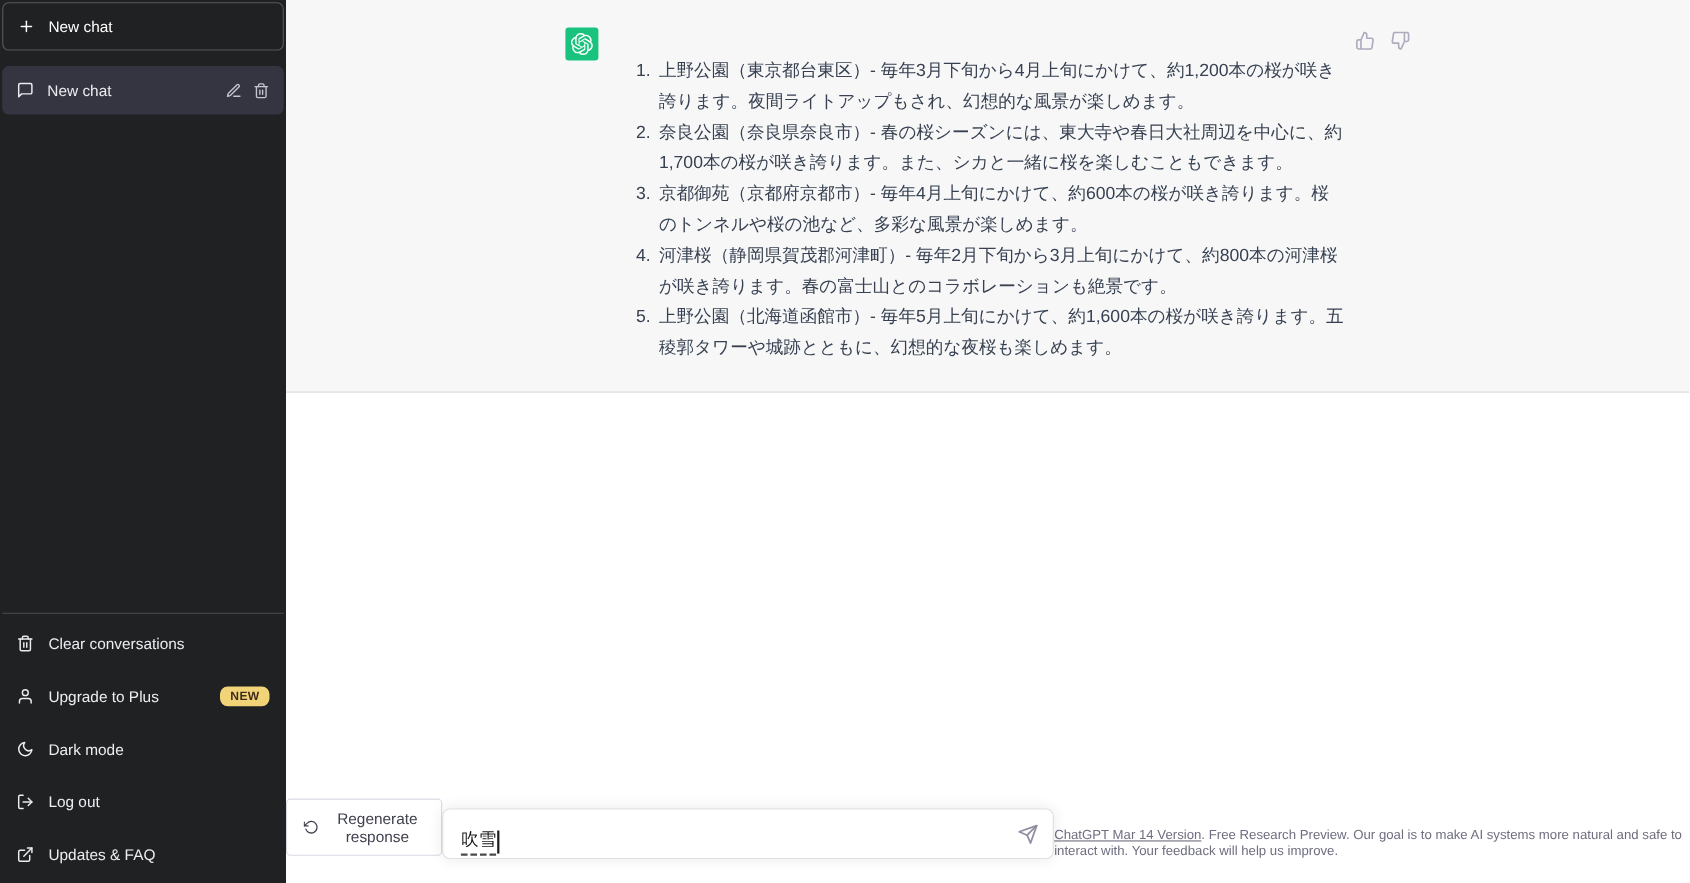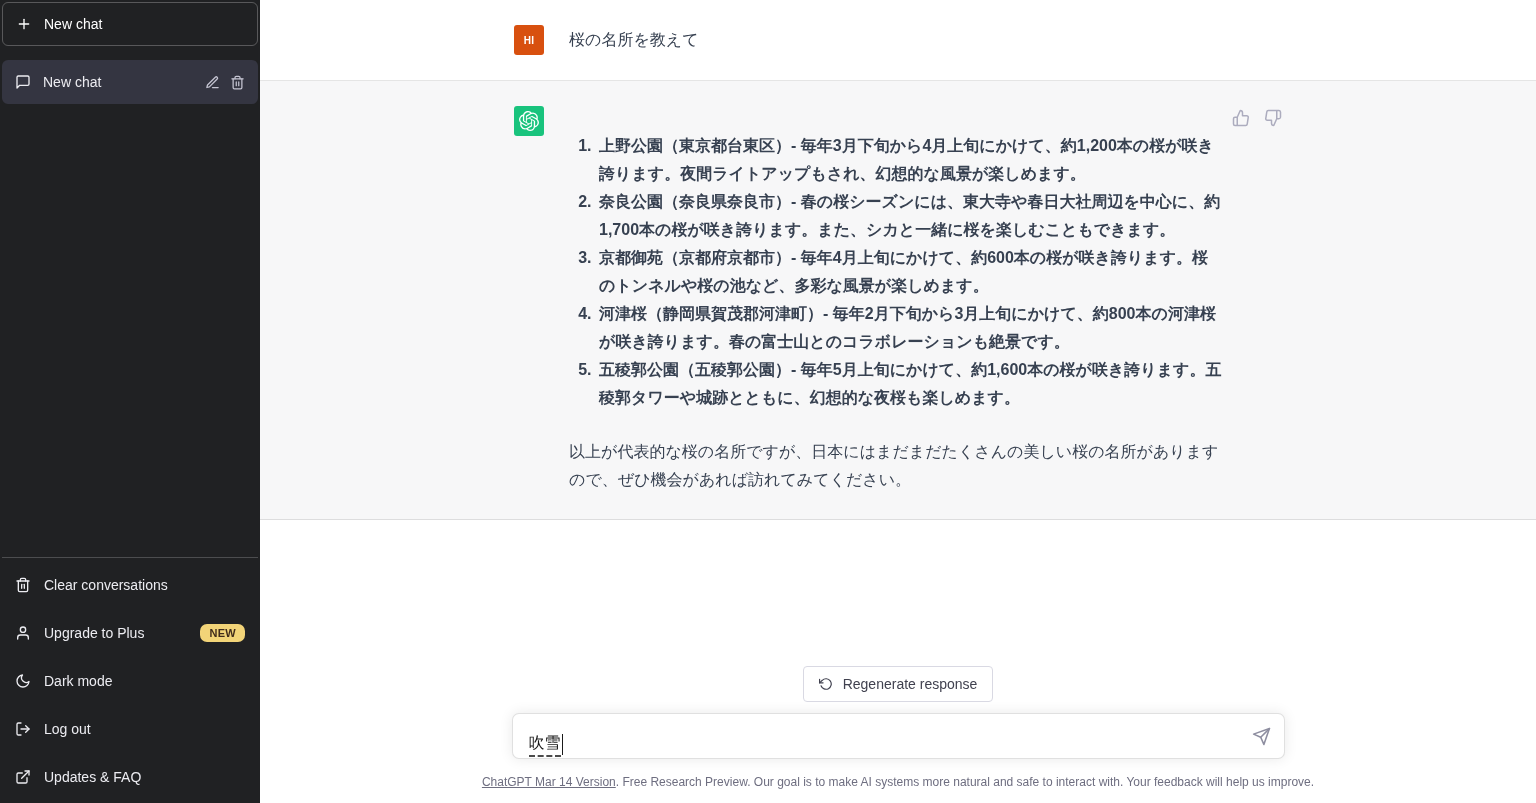--- a/index.html
+++ b/index.html
@@ -25,27 +25,27 @@
   .row { width:100%; border-bottom:1px solid rgba(0,0,0,0.1); }
   .row.assistant { background:#f7f7f8; }
   .row-inner { width:768px; margin:0 auto; display:flex; gap:25px; padding:25px 0; align-items:flex-start; position:relative; }
   .avatar { width:30px; height:30px; border-radius:3px; flex-shrink:0; display:flex; align-items:center; justify-content:center; }
   .avatar.user { background:#d8500f; color:#fff; font-size:10px; font-weight:700; letter-spacing:.3px; }
   .avatar.ai { background:#19c37d; }
   .avatar.ai svg { width:20px; height:20px; fill:#fff; }
   .msg-text { font-size:16px; line-height:28px; color:#374151; padding-top:1px; }
   .msg-content { width:655px; font-size:16px; line-height:28px; color:#374151; }
   .msg-content ol { margin:26px 0 0 0; padding-left:27px; }
-  .msg-content ol li { margin:0; padding-left:3px;font-weight:bold; }
+  .msg-content ol li { margin:0; padding-left:3px; }
   .msg-content p.closing { margin-top:26px; }
   .feedback { position:absolute; right:0; top:28px; display:flex; gap:14px; color:#acacbe; }
   .feedback .icon { cursor:pointer; }
 
   
-  .composer { position:absolute; left:0; right:0; bottom:0; display:flex; flex-direction:column; align-items:center; padding-bottom:14px; background:linear-gradient(180deg, rgba(255,255,255,0) 0%, #fff 40%); }
+  .composer { position:absolute; left:0; right:0; bottom:0; display:flex; flex-direction:row; align-items:center; padding-bottom:14px; background:linear-gradient(180deg, rgba(255,255,255,0) 0%, #fff 40%); }
   .regen-btn { display:flex; align-items:center; gap:10px; border:1px solid #d9d9e3; background:#fff; border-radius:4px; padding:9px 15px; font-size:14px; color:#40414f; cursor:pointer; margin-bottom:11px; }
   .regen-btn .icon { color:#40414f; }
   .input-box { width:773px; height:46px; background:#fff; border:1px solid rgba(0,0,0,0.12); border-radius:7px; box-shadow:0 0 14px rgba(0,0,0,0.09); display:flex; align-items:center; padding:16px 46px 0 16px; position:relative; cursor:text; }
   .ime-text { font-size:16px; color:#141414; border-bottom:2px dashed #4b4b4b; padding-bottom:1px; line-height:22px; }
   .caret { display:inline-block; width:1.5px; height:21px; background:#1a1a1a; margin-left:1px; vertical-align:middle; }
   .send-btn { position:absolute; right:13px; top:13px; color:#8e8ea0; cursor:pointer; }
   .footer { margin-top:16px; font-size:12px; color:#6e6e80; text-align:left; }
   .footer a { color:#6e6e80; text-decoration:underline; cursor:pointer; }
 </style>
 </head>
@@ -139,43 +139,36 @@
               <line x1="10" y1="14" x2="21" y2="3"></line>
             </svg>
         </span>
         <span>Updates &amp; FAQ</span>
       </div>
     </div>
   </nav>
 
   <main class="main">
 
-    <div class="row user">
-      <div class="row-inner">
-        <div class="avatar user">HI</div>
-        <div class="msg-text">桜の名所を教えて</div>
-      </div>
-    </div>
 
     <div class="row assistant">
       <div class="row-inner">
         <div class="avatar ai">
           <svg viewBox="0 0 24 24">
               <path d="M22.2819 9.8211a5.9847 5.9847 0 0 0-.5157-4.9108 6.0462 6.0462 0 0 0-6.5098-2.9A6.0651 6.0651 0 0 0 4.9807 4.1818a5.9847 5.9847 0 0 0-3.9977 2.9 6.0462 6.0462 0 0 0 .7427 7.0966 5.98 5.98 0 0 0 .511 4.9107 6.051 6.051 0 0 0 6.5146 2.9001A5.9847 5.9847 0 0 0 13.2599 24a6.0557 6.0557 0 0 0 5.7718-4.2058 5.9894 5.9894 0 0 0 3.9977-2.9001 6.0557 6.0557 0 0 0-.7475-7.073zm-9.022 12.6081a4.4755 4.4755 0 0 1-2.8764-1.0408l.1419-.0804 4.7783-2.7582a.7948.7948 0 0 0 .3927-.6813v-6.7369l2.02 1.1686a.071.071 0 0 1 .038.052v5.5826a4.504 4.504 0 0 1-4.4945 4.4944zm-9.6607-4.1254a4.4708 4.4708 0 0 1-.5346-3.0137l.142.0852 4.783 2.7582a.7712.7712 0 0 0 .7806 0l5.8428-3.3685v2.3324a.0804.0804 0 0 1-.0332.0615L9.74 19.9502a4.4992 4.4992 0 0 1-6.1408-1.6464zM2.3408 7.8956a4.485 4.485 0 0 1 2.3655-1.9728V11.6a.7664.7664 0 0 0 .3879.6765l5.8144 3.3543-2.0201 1.1685a.0757.0757 0 0 1-.071 0l-4.8303-2.7865A4.504 4.504 0 0 1 2.3408 7.8956zm16.5963 3.8558L13.1038 8.364 15.1192 7.2a.0757.0757 0 0 1 .071 0l4.8303 2.7913a4.4944 4.4944 0 0 1-.6765 8.1042v-5.6772a.79.79 0 0 0-.407-.667zm2.0107-3.0231l-.142-.0852-4.7735-2.7818a.7759.7759 0 0 0-.7854 0L9.409 9.2297V6.8974a.0662.0662 0 0 1 .0284-.0615l4.8303-2.7866a4.4992 4.4992 0 0 1 6.6802 4.66zM8.3065 12.863l-2.02-1.1638a.0804.0804 0 0 1-.038-.0567V6.0742a4.4992 4.4992 0 0 1 7.3757-3.4537l-.142.0805L8.704 5.459a.7948.7948 0 0 0-.3927.6813zm1.0976-2.3654l2.602-1.4998 2.6069 1.4998v2.9994l-2.5974 1.4997-2.6067-1.4997z"></path>
             </svg>
         </div>
         <div class="msg-content">
           <ol>
             <li>上野公園（東京都台東区）- 毎年3月下旬から4月上旬にかけて、約1,200本の桜が咲き誇ります。夜間ライトアップもされ、幻想的な風景が楽しめます。</li>
             <li>奈良公園（奈良県奈良市）- 春の桜シーズンには、東大寺や春日大社周辺を中心に、約1,700本の桜が咲き誇ります。また、シカと一緒に桜を楽しむこともできます。</li>
             <li>京都御苑（京都府京都市）- 毎年4月上旬にかけて、約600本の桜が咲き誇ります。桜のトンネルや桜の池など、多彩な風景が楽しめます。</li>
             <li>河津桜（静岡県賀茂郡河津町）- 毎年2月下旬から3月上旬にかけて、約800本の河津桜が咲き誇ります。春の富士山とのコラボレーションも絶景です。</li>
-            <li>五稜郭公園（五稜郭公園）- 毎年5月上旬にかけて、約1,600本の桜が咲き誇ります。五稜郭タワーや城跡とともに、幻想的な夜桜も楽しめます。</li>
+            <li>上野公園（北海道函館市）- 毎年5月上旬にかけて、約1,600本の桜が咲き誇ります。五稜郭タワーや城跡とともに、幻想的な夜桜も楽しめます。</li>
           </ol>
-          <p class="closing">以上が代表的な桜の名所ですが、日本にはまだまだたくさんの美しい桜の名所がありますので、ぜひ機会があれば訪れてみてください。</p>
         </div>
         <div class="feedback">
           <span class="icon">
             <svg width="18" height="18" viewBox="0 0 24 24" fill="none" stroke="currentColor" stroke-width="2" stroke-linecap="round" stroke-linejoin="round">
                 <path d="M14 9V5a3 3 0 0 0-3-3l-4 9v11h11.28a2 2 0 0 0 2-1.7l1.38-9a2 2 0 0 0-2-2.3zM7 22H4a2 2 0 0 1-2-2v-7a2 2 0 0 1 2-2h3"></path>
               </svg>
           </span>
           <span class="icon">
             <svg width="18" height="18" viewBox="0 0 24 24" fill="none" stroke="currentColor" stroke-width="2" stroke-linecap="round" stroke-linejoin="round">
                 <path d="M10 15v4a3 3 0 0 0 3 3l4-9V2H5.72a2 2 0 0 0-2 1.7l-1.38 9a2 2 0 0 0 2 2.3zm7-13h2.67A2.31 2.31 0 0 1 22 4v7a2.31 2.31 0 0 1-2.33 2H17"></path>

